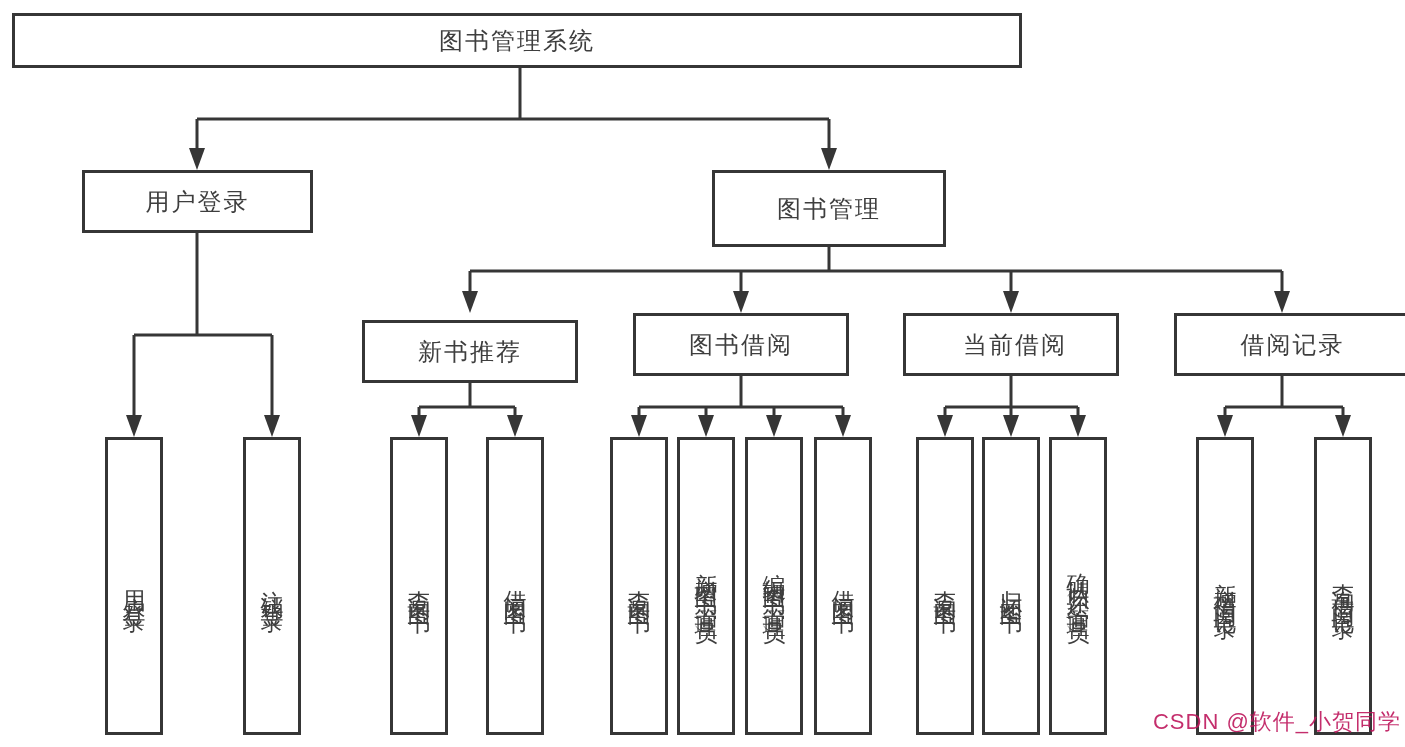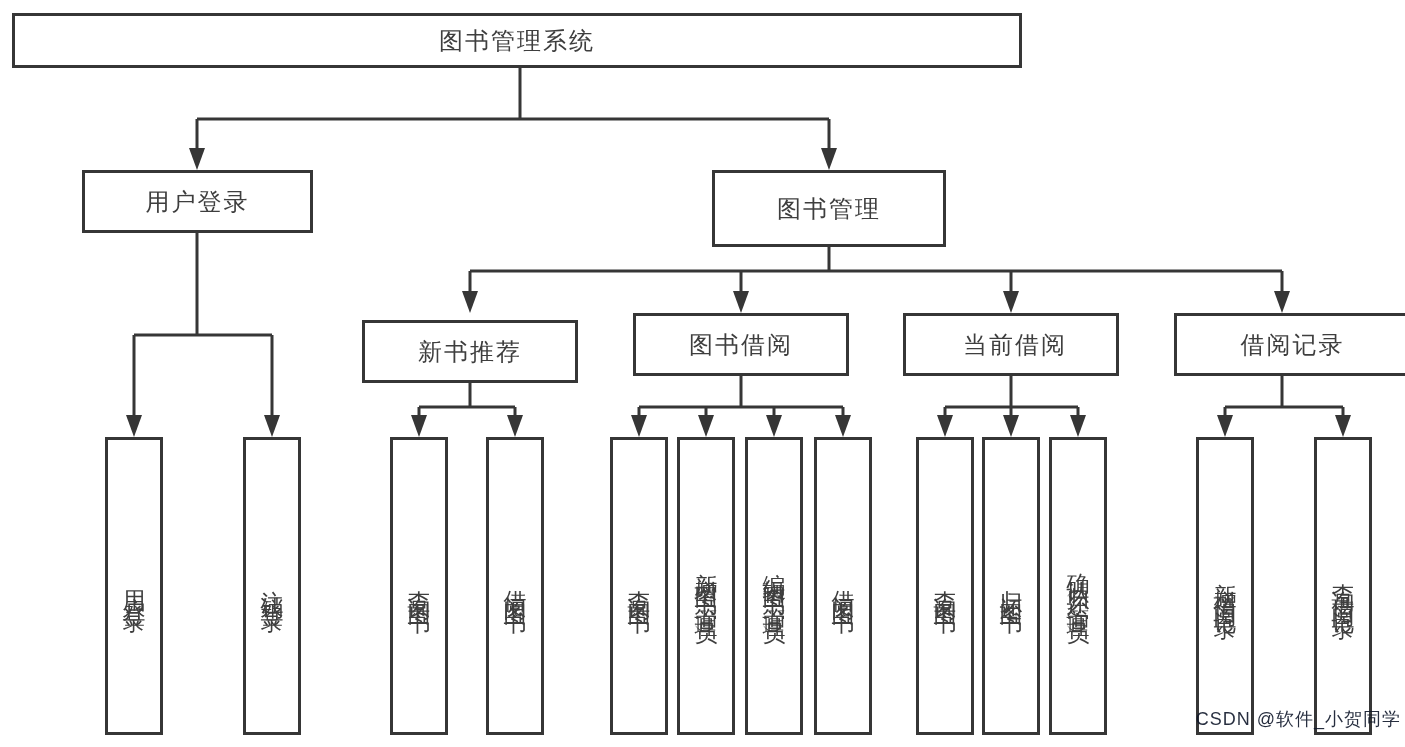--- a/index.html
+++ b/index.html
@@ -46,23 +46,23 @@
     text-orientation: mixed;
     font-size: 23px;
     letter-spacing: 7px;
     line-height: 1;
   }
   .watermark {
     position: absolute;
     right: 4px;
     top: 707px;
     z-index: 5;
-    font-size: 18px;
+    font-size: 22px;
     letter-spacing: 1px;
-    color: #0f172a;
+    color: #be185d;
     opacity: 0.9;
     white-space: nowrap;
   }
 </style>
 </head>
 <body>
 
 <div class="stage">
 
   <svg class="connectors" width="1405" height="747" viewBox="0 0 1405 747">

